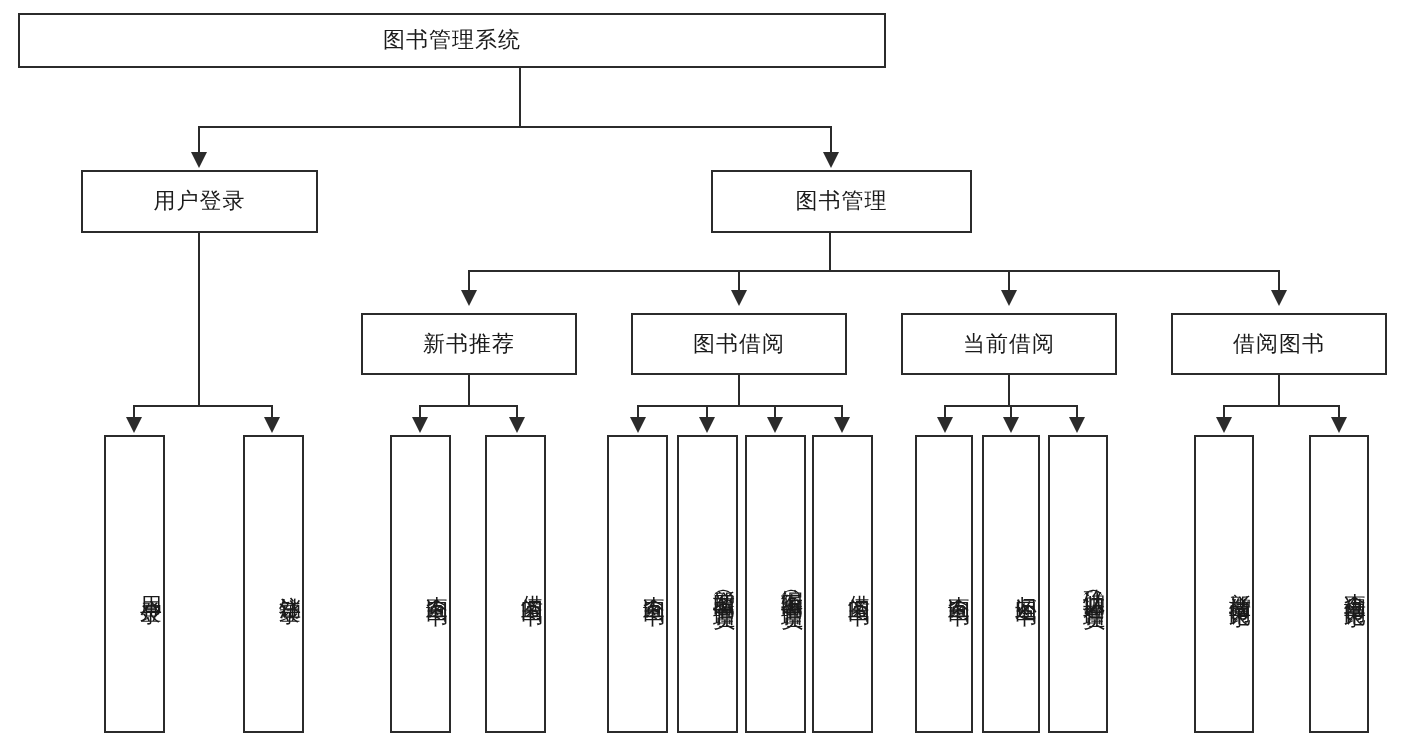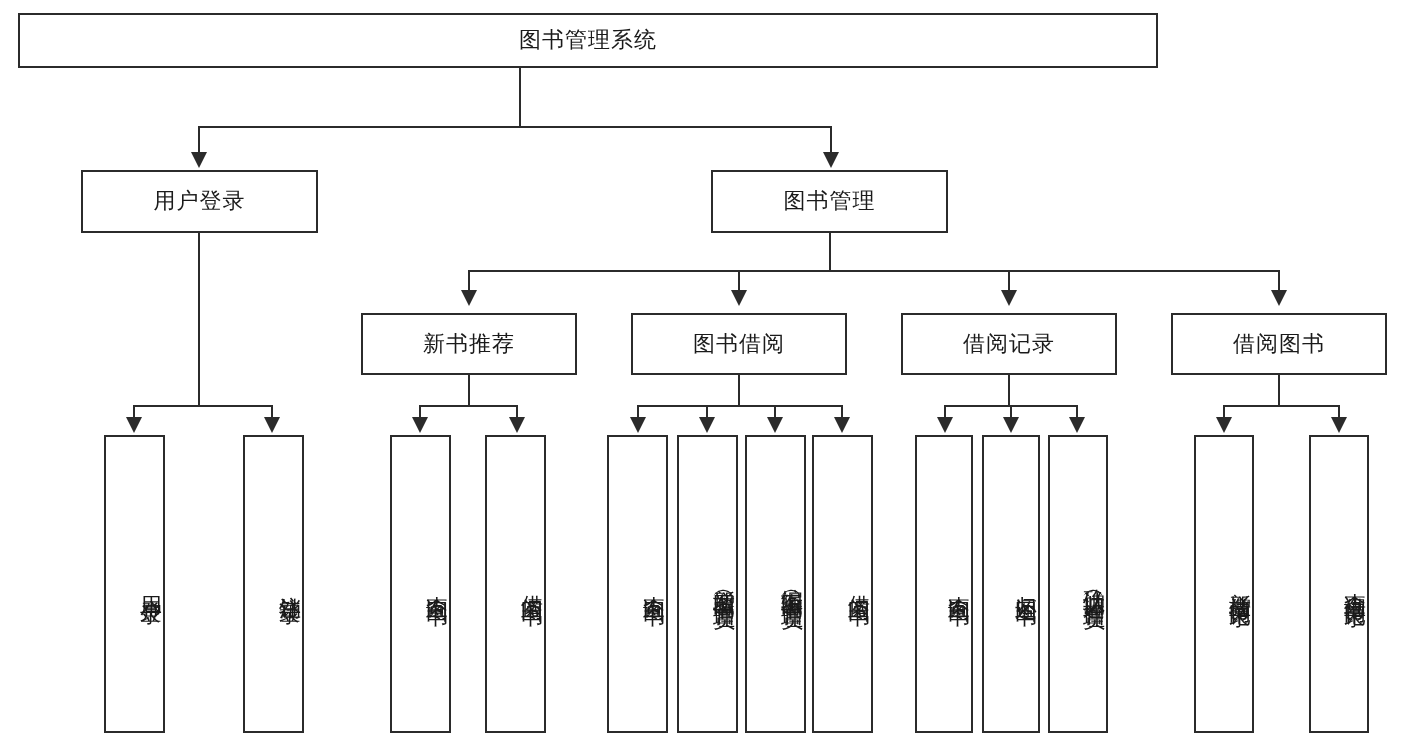--- a/index.html
+++ b/index.html
@@ -68,39 +68,39 @@
     color: #b9b9b9;
     white-space: nowrap;
     letter-spacing: 0.5px;
   }
 </style>
 </head>
 <body>
 
 <div id="canvas">
 
-  <div class="node horiz" style="left:18px; top:13px; width:1140px; height:55px;">
+  <div class="node horiz" style="left:18px; top:13px; width:868px; height:55px;">
     <span>图书管理系统</span>
   </div>
 
   <div class="conn vline" style="left:519px; top:68px; width:2px; height:58px;"></div>
 
   <div class="conn hline" style="left:198px; top:126px; width:634px; height:2px;"></div>
 
   <div class="conn vline" style="left:198px; top:126px; width:2px; height:28px;"></div>
   <div class="arrow" style="left:191px; top:152px;"></div>
 
   <div class="conn vline" style="left:830px; top:126px; width:2px; height:28px;"></div>
   <div class="arrow" style="left:823px; top:152px;"></div>
 
   <div class="node horiz" style="left:81px; top:170px; width:237px; height:63px;">
     <span>用户登录</span>
   </div>
 
-  <div class="node horiz" style="left:711px; top:170px; width:237px; height:63px;">
+  <div class="node horiz" style="left:711px; top:170px; width:261px; height:63px;">
     <span>图书管理</span>
   </div>
 
   <div class="conn vline" style="left:198px; top:233px; width:2px; height:174px;"></div>
   <div class="conn hline" style="left:133px; top:405px; width:139px; height:2px;"></div>
   <div class="conn vline" style="left:133px; top:405px; width:2px; height:14px;"></div>
   <div class="arrow" style="left:126px; top:417px;"></div>
   <div class="conn vline" style="left:271px; top:405px; width:2px; height:14px;"></div>
   <div class="arrow" style="left:264px; top:417px;"></div>
 
@@ -119,21 +119,21 @@
   <div class="conn vline" style="left:1278px; top:270px; width:2px; height:22px;"></div>
   <div class="arrow" style="left:1271px; top:290px;"></div>
 
   <div class="node horiz" style="left:631px; top:313px; width:216px; height:62px;">
     <span>图书借阅</span>
   </div>
   <div class="node horiz" style="left:361px; top:313px; width:216px; height:62px;">
     <span>新书推荐</span>
   </div>
   <div class="node horiz" style="left:901px; top:313px; width:216px; height:62px;">
-    <span>借阅记录</span>
+    <span>当前借阅</span>
   </div>
   <div class="node horiz" style="left:1171px; top:313px; width:216px; height:62px;">
     <span>借阅图书</span>
   </div>
 
   <div class="conn vline" style="left:468px; top:375px; width:2px; height:32px;"></div>
   <div class="conn hline" style="left:419px; top:405px; width:99px; height:2px;"></div>
   <div class="conn vline" style="left:419px; top:405px; width:2px; height:14px;"></div>
   <div class="arrow" style="left:412px; top:417px;"></div>
   <div class="conn vline" style="left:516px; top:405px; width:2px; height:14px;"></div>

